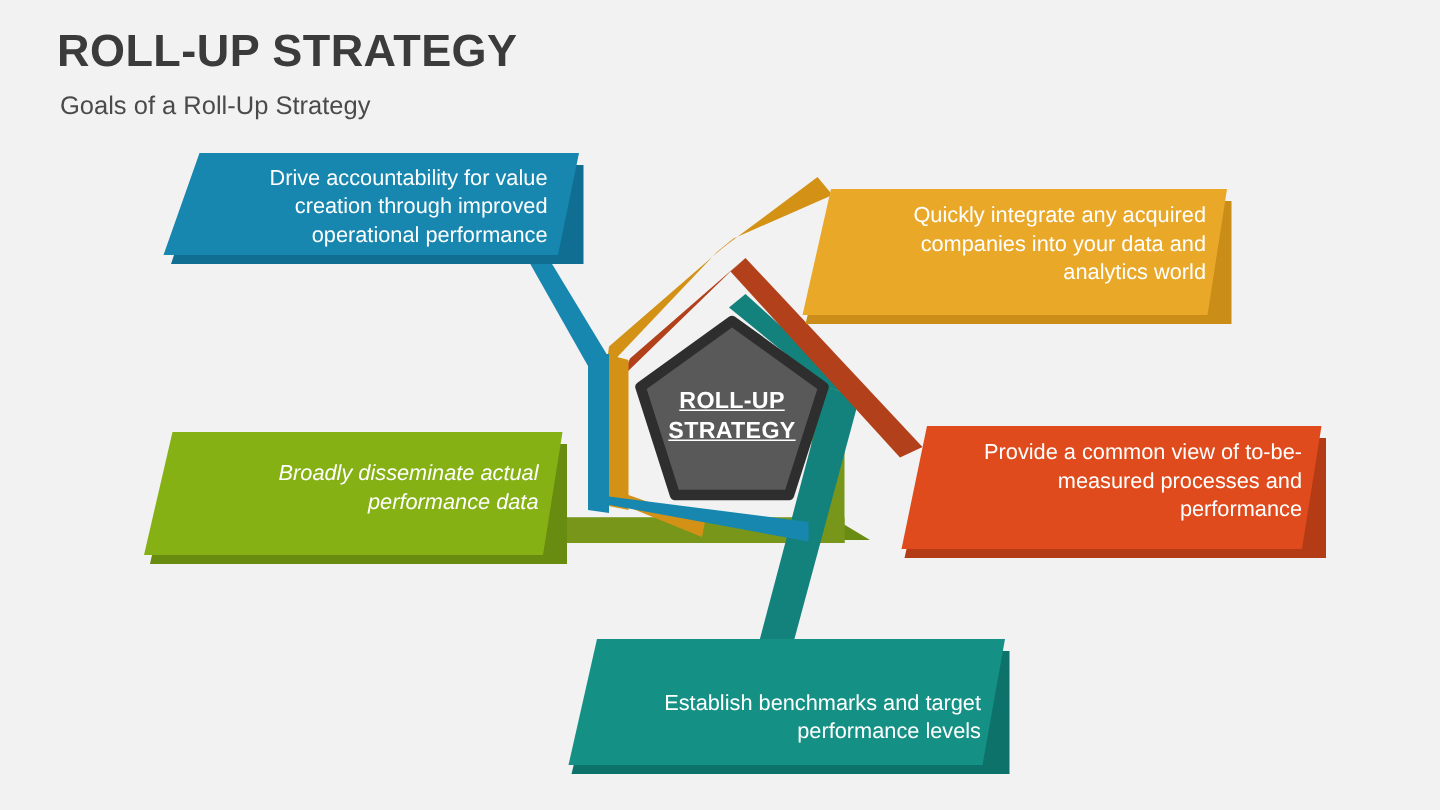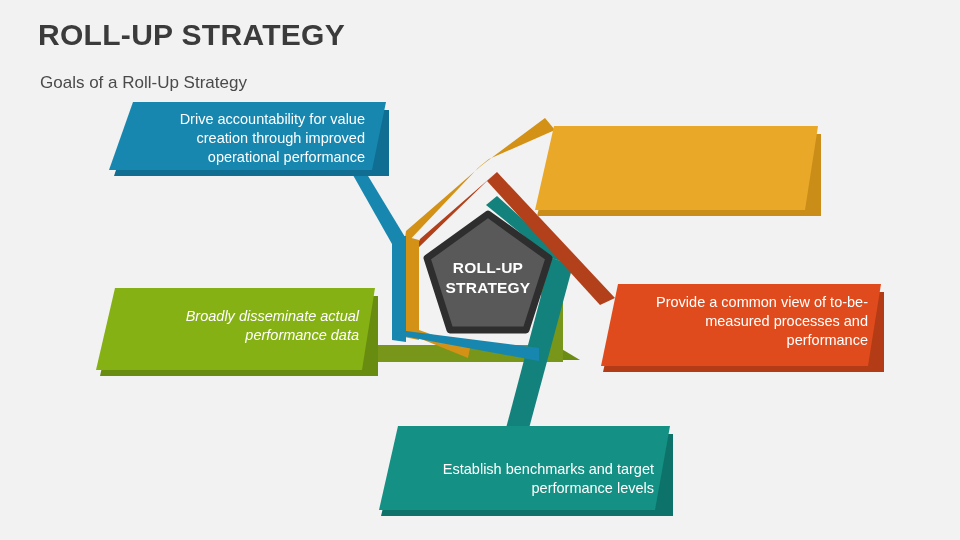--- a/index.html
+++ b/index.html
@@ -34,21 +34,20 @@
   }
   #subtitle {
     position: absolute;
     left: 40px;
     top: 60px;
     font-size: 17px;
     font-weight: normal;
     color: #4a4a4a;
     line-height: 22px;
     white-space: nowrap;
-    margin-top: 12px;
   }
   #diagram {
     position: absolute;
     left: 0;
     top: 0;
     width: 960px;
     height: 540px;
   }
   .node-label {
     position: absolute;
@@ -135,25 +134,26 @@
 
     <g>
       <path d="M 115 292 L 375 292 L 375 372 L 97 372 Z" fill="#688c0f" transform="translate(3,4)"></path>
       <path d="M 115 288 L 375 288 L 362 370 L 96 370 Z" fill="#85b114"></path>
     </g>
 
   </svg>
 
   <div class="node-label" style="left:133px; top:110px; width:232px;">Drive accountability for value creation through improved operational performance</div>
 
+  <div class="node-label" style="left:556px; top:135px; width:248px;">Quickly integrate any acquired companies into your data and analytics world</div>
 
   <div class="node-label" style="left:620px; top:293px; width:248px;">Provide a common view of to-be-measured processes and performance</div>
 
   <div class="node-label" style="left:400px; top:460px; width:254px;">Establish benchmarks and target performance levels</div>
 
   <div class="node-label" style="left:117px; top:307px; width:242px;font-style:italic;">Broadly disseminate actual performance data</div>
 
-  <div class="center-label" style="left:428px; top:258px; width:120px;">
+  <div class="center-label" style="left:428px; top:258px; width:120px;text-decoration:underline;">
     <div>ROLL-UP</div>
     <div>STRATEGY</div>
   </div>
 
 </div>
 
 </body></html>

